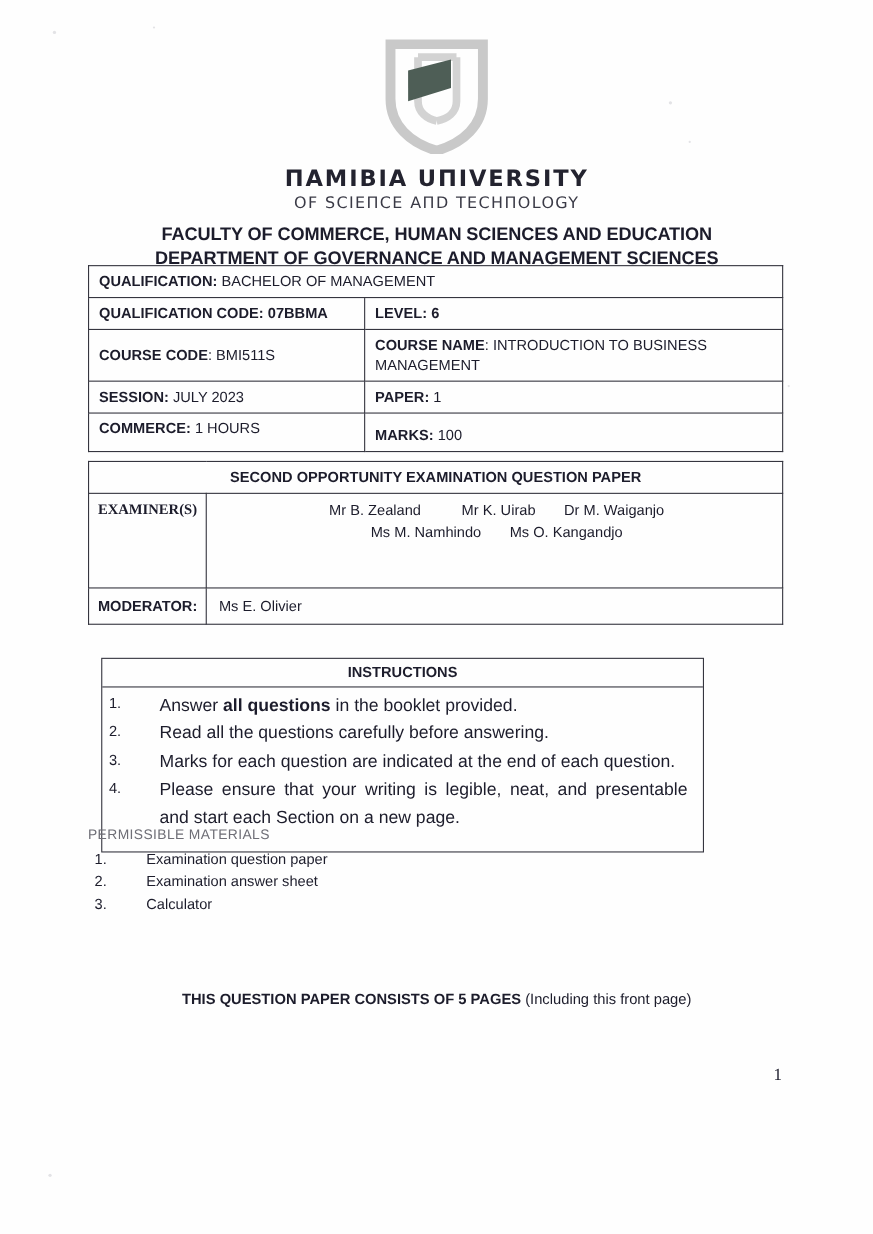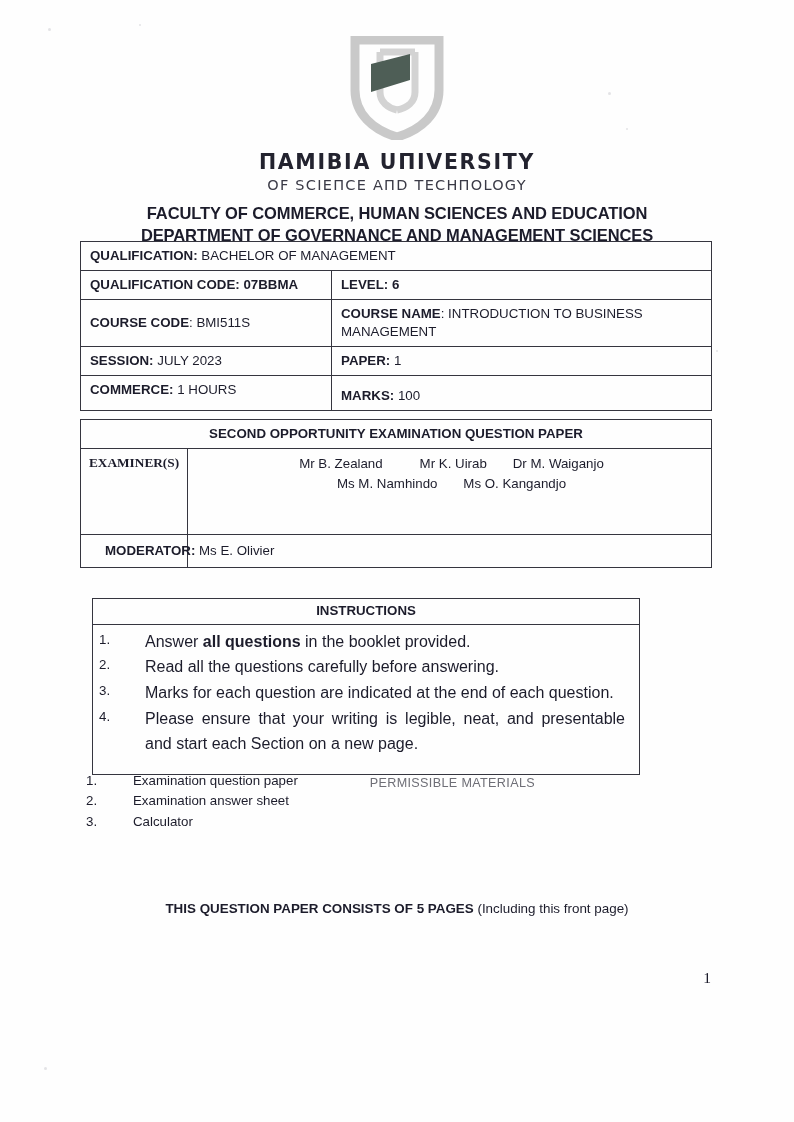--- a/index.html
+++ b/index.html
@@ -128,21 +128,21 @@
   .name-line {
     display: block;
     white-space: pre;
     line-height: 1.5;
     text-align: center;
   }
   #tbl-examiners td.mod-label {
     font-weight: bold;
     vertical-align: middle;
     width: 107px;
-    padding-left: 24px;
+    padding-left: 8px;
   }
   #tbl-examiners td.mod-name {
     padding-left: 11px;
     vertical-align: middle;
     height: 22px;
   }
 
   
   #tbl-instructions {
     position: absolute;
@@ -182,22 +182,22 @@
     line-height: 1.55;
     text-align: justify;
     padding-right: 4px;
   }
 
   
   .perm-title {
     position: absolute;
     left: 80px;
     width: 455px;
-    top: 776px;
-    text-align: right;
+    top: 752px;
+    text-align: left;
     font-size: 12.6px;
     color: #6e6e76;
     letter-spacing: 0.35px;
   }
   .perm-list {
     position: absolute;
     left: 80px;
     top: 771px;
     width: 520px;
   }

